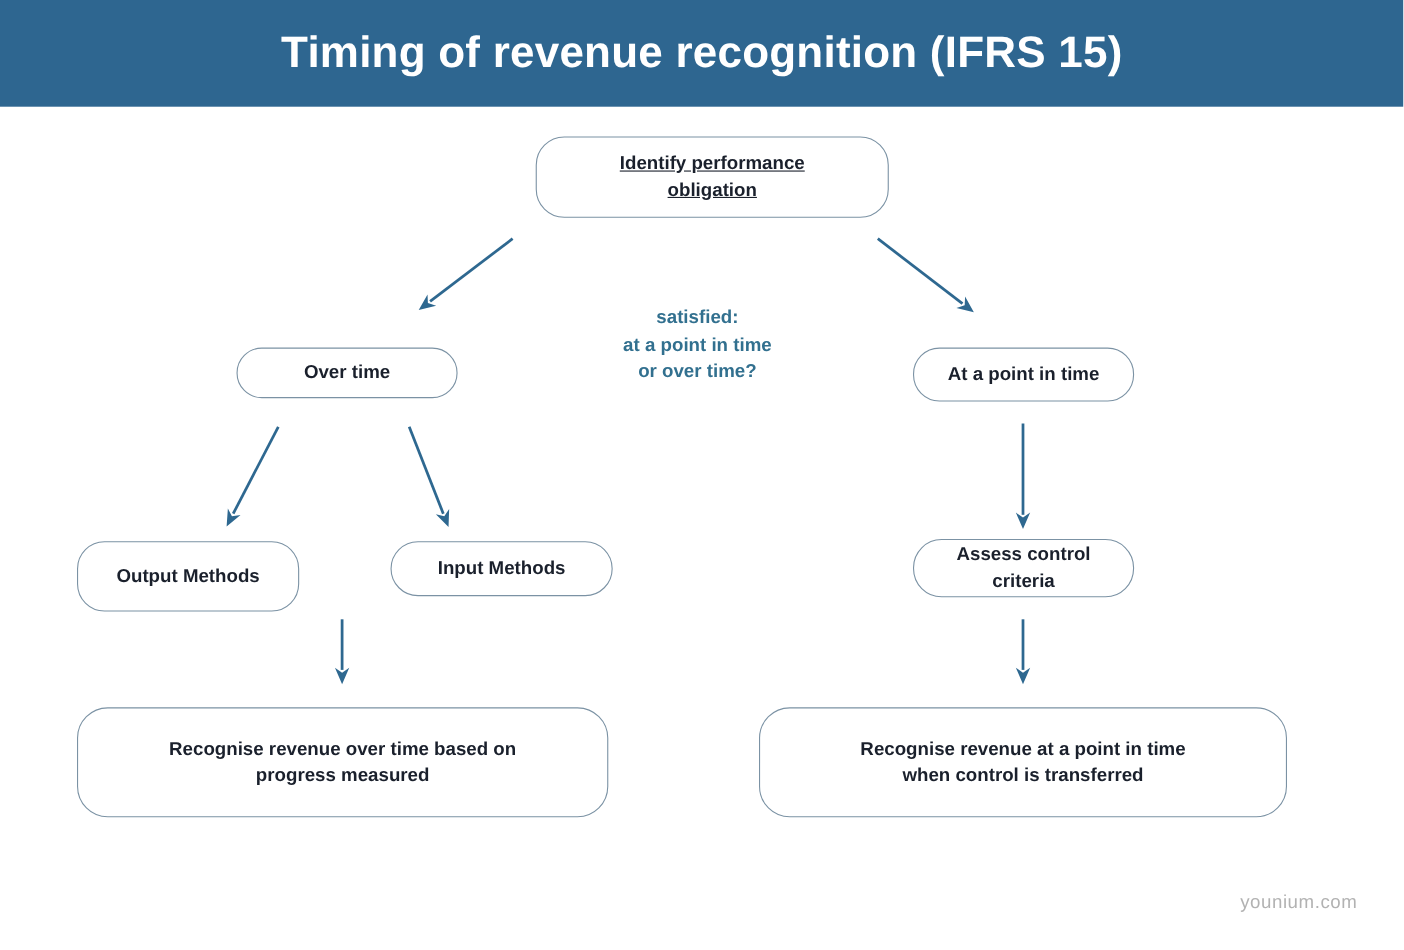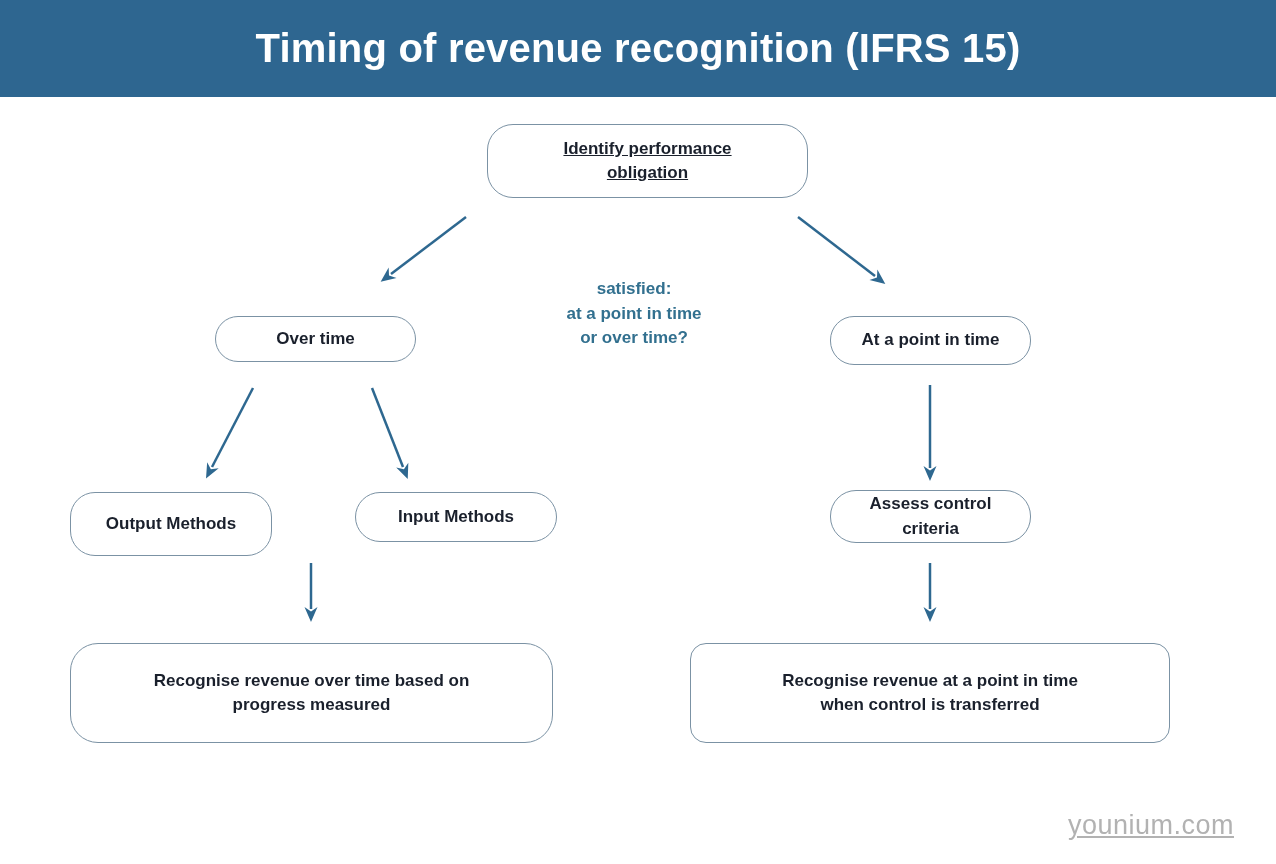--- a/index.html
+++ b/index.html
@@ -69,24 +69,23 @@
     fill: none;
   }
   .arrow-head {
     fill: var(--arrow, #2e6890);
   }
   .watermark {
     position: absolute;
     right: 42px;
     top: 810px;
     color: var(--watermark, #b2b2b2);
-    font-size: 27px;
+    font-size: 17px;
     font-weight: 400;
     letter-spacing: 0.5px;
-    text-decoration: underline;
   }
 </style>
 </head>
 <body>
 
 <div class="canvas">
 
   <div class="header">
     <div class="title">Timing of revenue recognition (IFRS 15)</div>
   </div>
@@ -121,18 +120,18 @@
   <div class="node" style="left:70px; top:492px; width:202px; height:64px; border-radius:25px;">Output Methods</div>
 
   <div class="node" style="left:355px; top:492px; width:202px; height:50px; border-radius:25px;">Input Methods</div>
 
   <div class="node" style="left:830px; top:490px; width:201px; height:53px; border-radius:26px;">Assess control
 criteria</div>
 
   <div class="node" style="left:70px; top:643px; width:483px; height:100px; border-radius:28px;">Recognise revenue over time based on
 progress measured</div>
 
-  <div class="node" style="left:690px; top:643px; width:480px; height:100px; border-radius:16px;">Recognise revenue at a point in time
+  <div class="node" style="left:690px; top:643px; width:480px; height:100px; border-radius:28px;">Recognise revenue at a point in time
 when control is transferred</div>
 
   <div class="watermark">younium.com</div>
 
 </div>
 
 </body></html>

